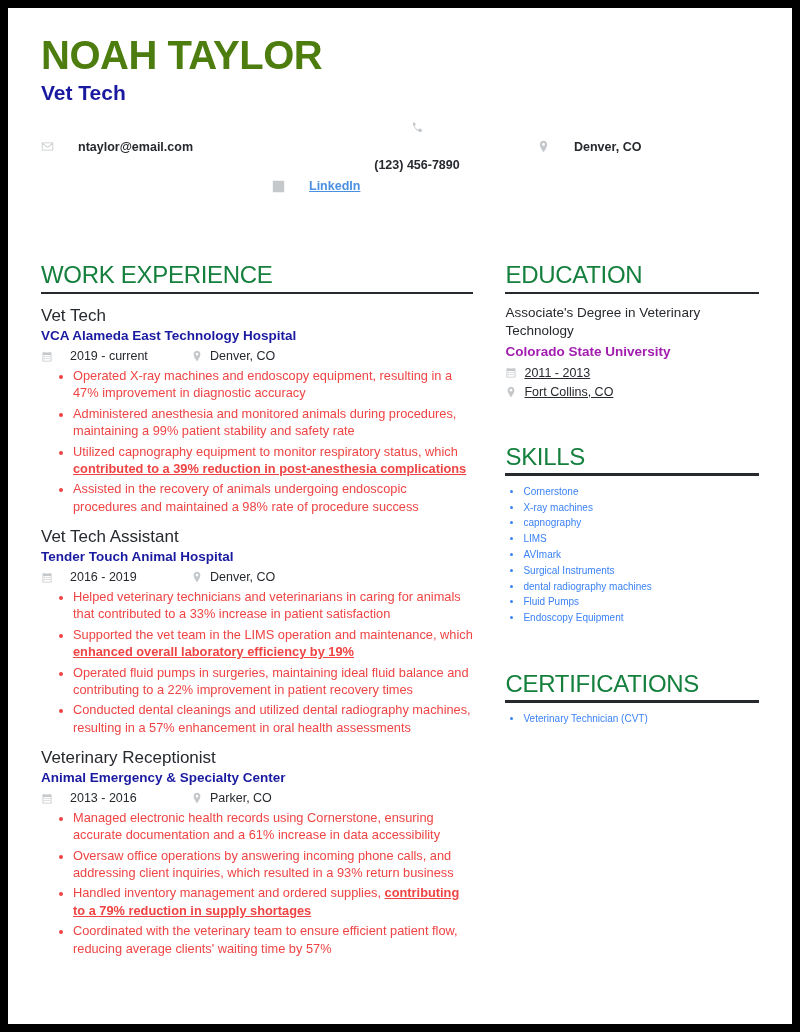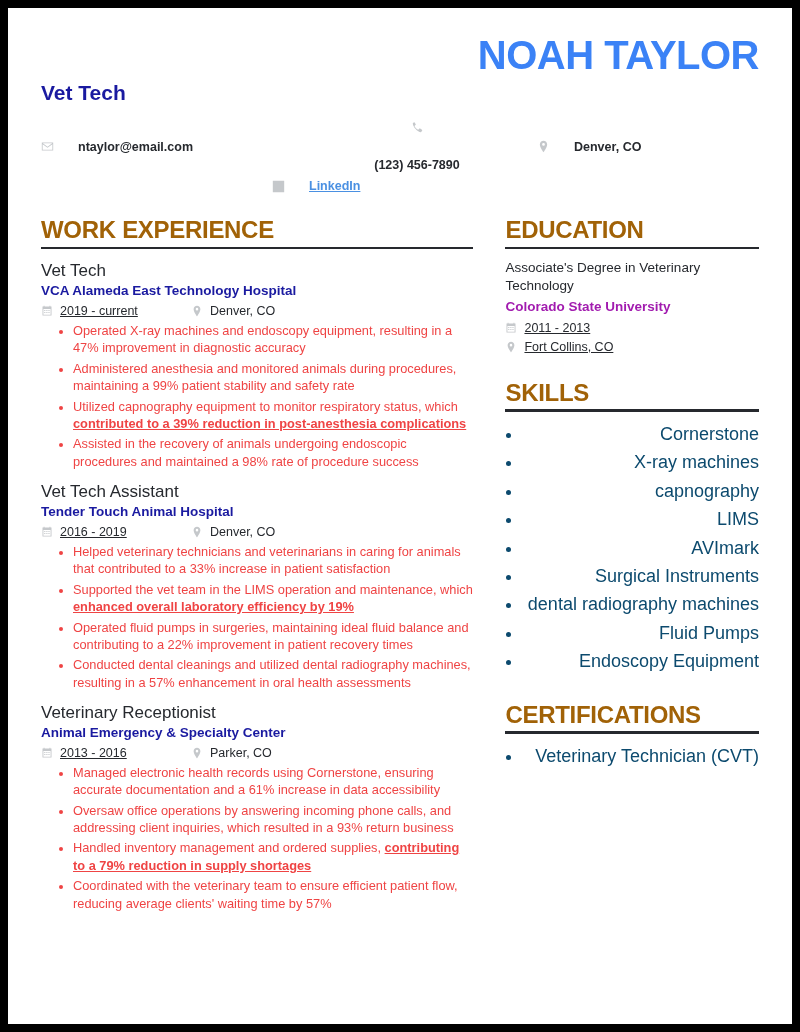--- a/index.html
+++ b/index.html
@@ -20,23 +20,22 @@
     height: 1016px;
     background: #ffffff;
     padding: 26px 33px 0 33px;
   }
 
   
   .name {
     font-size: 40px;
     font-weight: bold;
     letter-spacing: -0.5px;
-    color: #3b82f6;
+    color: #4d7c0f;
     line-height: 1.08;
-    text-align: right;
   }
   .job-title {
     font-size: 21px;
     font-weight: bold;
     color: #1a1aa0;
     margin-top: 4px;
     line-height: 1.15;
   }
 
   .contact-row {
@@ -63,24 +62,25 @@
   .ico { flex: 0 0 auto; display: inline-block; color: #c5c8cb; }
   .ico svg { display: block; fill: #c5c8cb; }
 
   
   .columns { display: flex; margin-top: 24px; }
   .col-left { width: 452px; }
   .col-right { width: 265px; margin-left: 32px; }
 
   .section-title {
     font-size: 24px;
-    font-weight: bold;
+    font-weight: normal;
     letter-spacing: -0.3px;
-    color: #a16207;
+    color: #15803d;
     line-height: 1.1;
+    margin-top: 45px;
   }
   .rule {
     height: 2.5px;
     background: #26292e;
     margin-top: 3px;
   }
 
   
   .entry { margin-top: 11px; }
   .entry-title {
@@ -94,21 +94,21 @@
     color: #1a1aa0;
     margin-top: 1px;
     line-height: 1.3;
   }
   .entry-meta {
     display: flex;
     margin-top: 4px;
     font-size: 12.5px;
     color: #26292e;
   }
-  .meta-date { width: 150px; display: flex; align-items: center; gap: 7px; text-decoration: underline; }
+  .meta-date { width: 150px; display: flex; align-items: flex-end; gap: 17px; }
   .meta-loc { display: flex; align-items: center; gap: 7px; }
 
   ul.bullets {
     margin: 4px 0 0 0;
     padding-left: 32px;
   }
   ul.bullets li {
     font-size: 12.8px;
     line-height: 1.36;
     color: #ef4444;
@@ -145,24 +145,23 @@
     text-decoration: underline;
   }
 
   .right-section { margin-top: 26px; }
 
   ul.plain {
     margin: 8px 0 0 0;
     padding-left: 18px;
   }
   ul.plain li {
-    font-size: 18px;
+    font-size: 10px;
     line-height: 1.58;
-    color: #0c4a6e;
-    text-align: right;
+    color: #3b82f6;
   }
 </style>
 </head>
 <body>
 
 <div class="page">
 
   <div>
     <div class="name">NOAH TAYLOR</div>
     <div class="job-title">Vet Tech</div>

